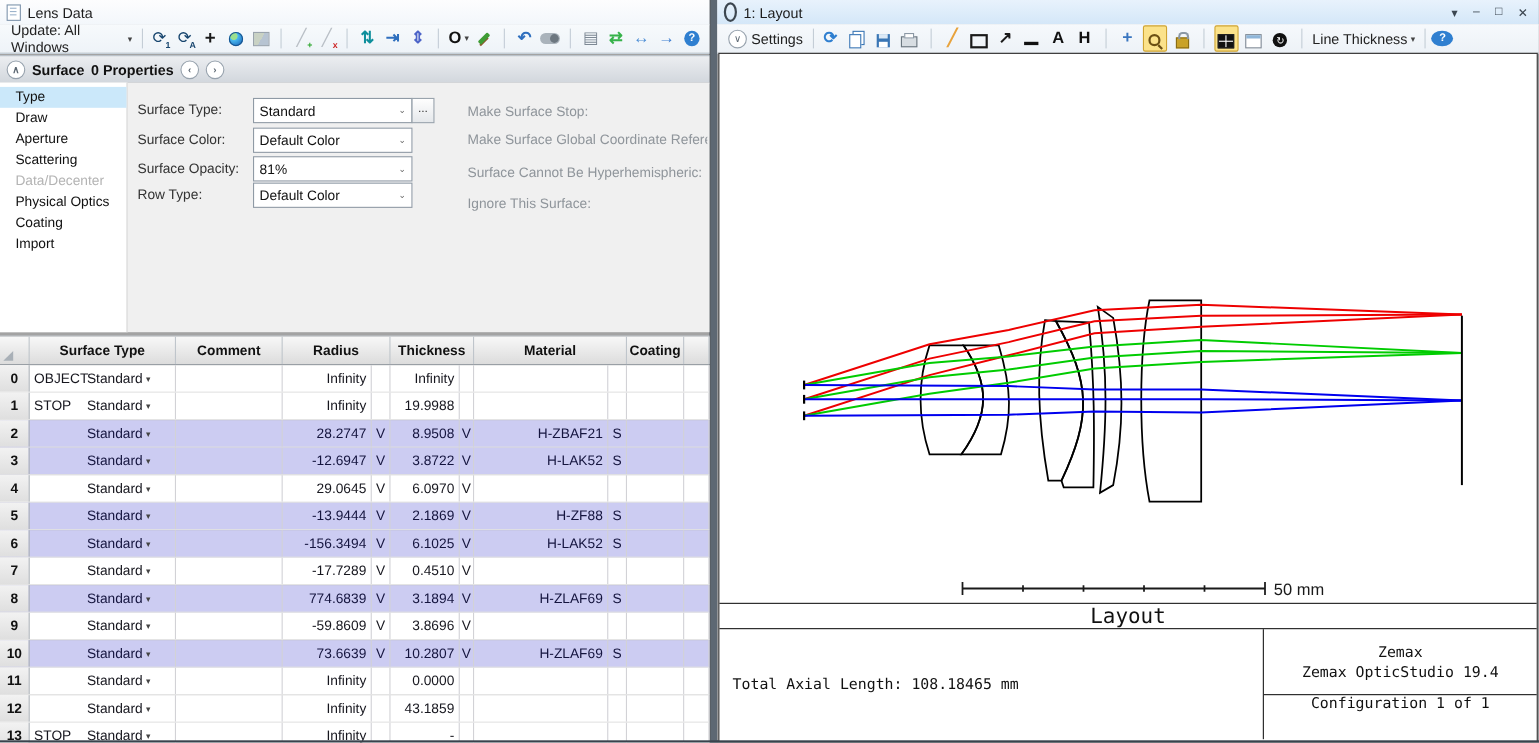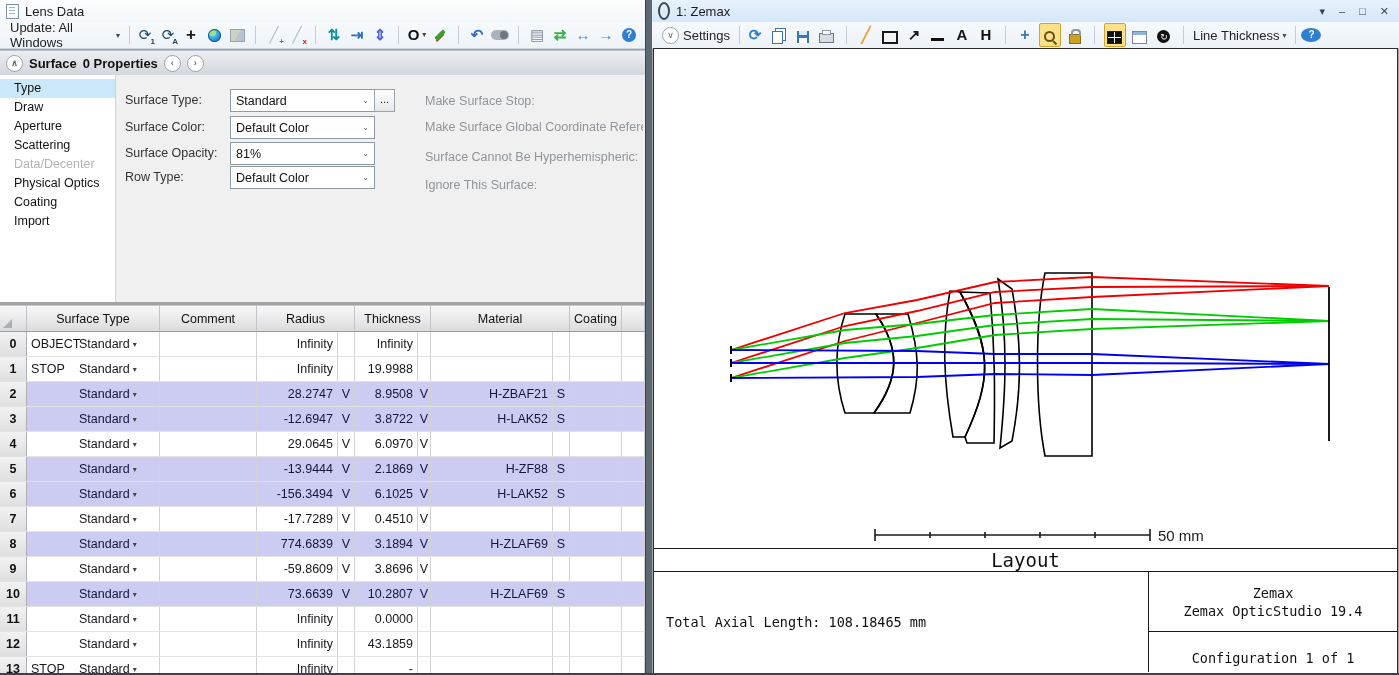--- a/index.html
+++ b/index.html
@@ -62,21 +62,21 @@
   .fld-label{position:absolute;font-size:12.5px;color:#333;}
   .fld-dd{position:absolute;width:138px;height:21px;background:#fff;border:1px solid #8f9aa5;font-size:12.5px;
     color:#111;display:flex;align-items:center;padding-left:5px;}
   .fld-dd .dd-car{margin-left:auto;margin-right:5px;font-size:8px;color:#666;}
   .browse-btn{position:absolute;width:19px;height:21px;background:linear-gradient(#fefefe,#e5e8eb);border:1px solid #9aa4ad;
     font-size:11px;color:#333;text-align:center;line-height:19px;}
   .gray-label{position:absolute;font-size:12.5px;color:#8f959b;white-space:nowrap;overflow:hidden;}
   
   .grid{position:absolute;left:0;top:305px;width:645px;font-size:12.5px;border-top:1px solid #c2c8ce;}
   .g-hdr{display:flex;height:25px;background:linear-gradient(#f8f8f8,#dcdcdc);border-bottom:1px solid #979ea5;
-    font-weight:normal;color:#111;}
+    font-weight:bold;color:#111;}
   .g-hdr .hc{display:flex;align-items:center;justify-content:center;border-right:1px solid #bfc5cb;box-sizing:border-box;}
   .g-row{display:flex;height:24px;background:#fff;border-bottom:1px solid #e2e2e2;color:#16161e;}
   .g-row.hl{background:#ccccf2;color:#14143e;}
   .gc{box-sizing:border-box;border-right:1px solid #d2d2d6;display:flex;align-items:center;overflow:hidden;}
   .gc.num{justify-content:center;font-weight:bold;background:linear-gradient(#f2f2f2,#dfdfdf);border-right:1px solid #aab0b6;color:#111;}
   .gc.right{justify-content:flex-end;padding-right:4px;}
   .gc.center{justify-content:center;}
   .surf-label{width:48px;padding-left:4px;flex:none;}
   .corner-tri{position:relative;width:100%;height:100%;}
   .corner-tri::after{content:"";position:absolute;left:3px;bottom:3px;border-left:9px solid transparent;border-bottom:9px solid #a9b0b7;}
@@ -89,21 +89,21 @@
   .lay-client{position:absolute;left:1px;top:48px;width:743px;height:625px;background:#fff;border:1px solid #2c2c2c;box-sizing:content-box;}
   .lay-caption{position:absolute;left:0;top:499px;width:100%;height:24px;border-top:1px solid #1a1a1a;border-bottom:1px solid #1a1a1a;
     box-sizing:border-box;display:flex;align-items:center;justify-content:center;
     font-family:"DejaVu Sans Mono",monospace;font-size:19px;color:#111;}
   .lay-info{position:absolute;left:0;top:523px;width:100%;height:100px;box-sizing:border-box;font-family:"DejaVu Sans Mono",monospace;color:#111;}
   .info-left{position:absolute;left:0;top:0;width:495px;height:100px;border-right:1px solid #1a1a1a;box-sizing:border-box;
     display:flex;align-items:center;padding-left:12px;font-size:13.5px;}
   .info-rt{position:absolute;left:495px;top:0;right:0;height:60px;border-bottom:1px solid #1a1a1a;box-sizing:border-box;
     display:flex;flex-direction:column;align-items:center;justify-content:center;font-size:13.5px;line-height:18px;text-align:center;}
   .info-rb{position:absolute;left:495px;top:60px;right:0;height:40px;display:flex;align-items:flex-end;justify-content:center;
-    padding-bottom:6px;font-size:13.5px;box-sizing:border-box;}
+    padding-bottom:24px;font-size:13.5px;box-sizing:border-box;}
   svg text{font-family:"Liberation Sans",sans-serif;}
   .ray-f1{stroke:var(--f1);} .ray-f2{stroke:var(--f2);} .ray-f3{stroke:var(--f3);}
   .bottom-strip{position:absolute;left:0;top:673px;width:100%;height:2px;background:#39434d;}
 </style>
 </head>
 <body>
 
 <div class="app">
 
   <div class="win" id="lensWin">
@@ -492,21 +492,21 @@
             <div class="gc " style="width: 52px;"></div>
             <div class="gc " style="width: 23px;"></div>
           </div>
         </div>
     </div>
   </div>
 
   <div class="win" id="layoutWin">
     <div class="titlebar">
       <span class="lens-ic"></span>
-      <span>1: Zemax</span>
+      <span>1: Layout</span>
       <span class="win-ctrls">
         <span>▾</span>
         <span>–</span>
         <span>□</span>
         <span>✕</span>
       </span>
     </div>
 
     <div class="toolbar">
       <span class="dd-btn">

